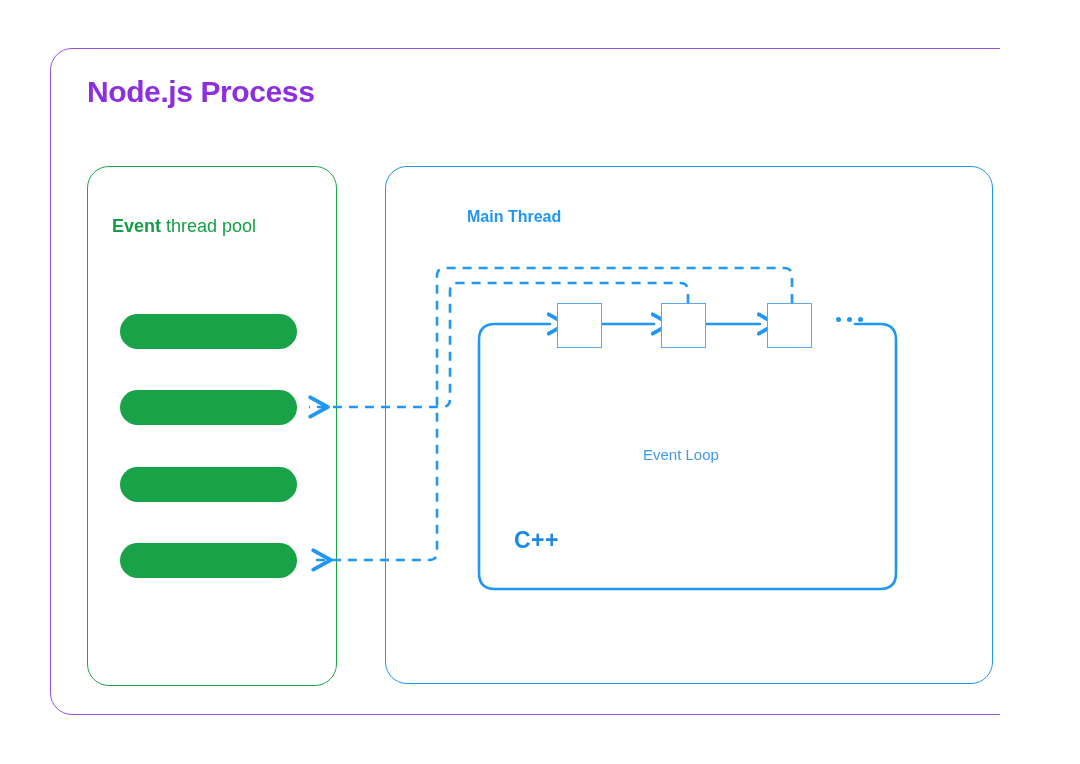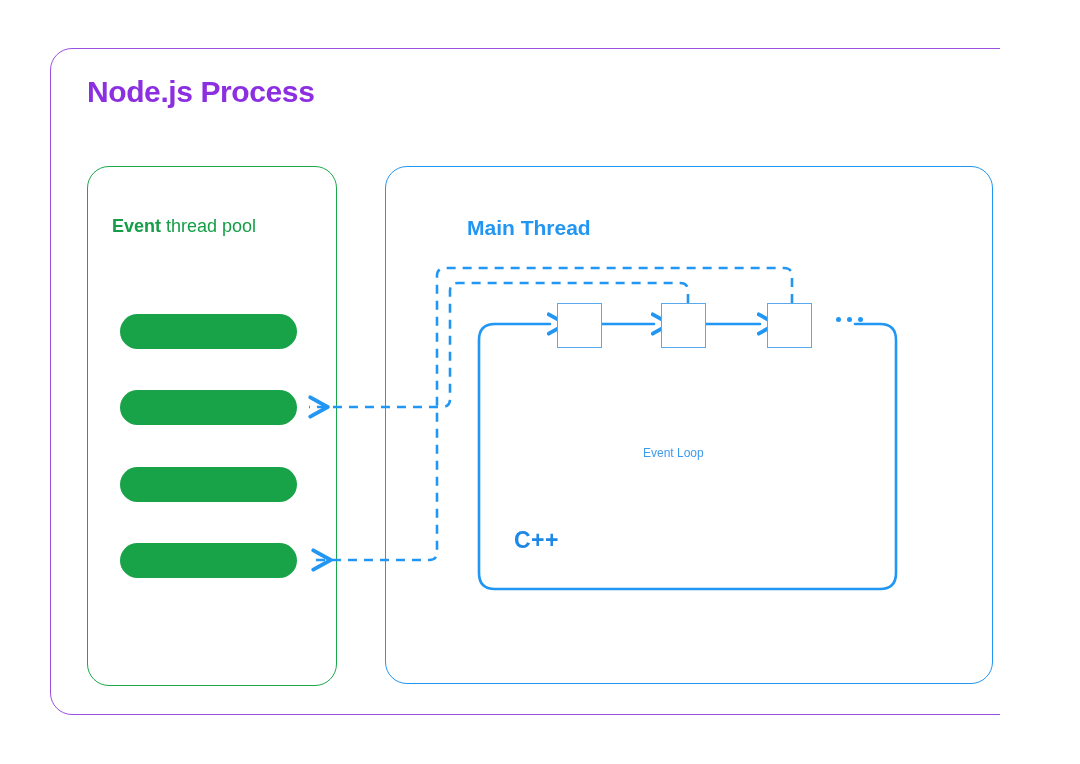--- a/index.html
+++ b/index.html
@@ -83,33 +83,33 @@
     top: 166px;
     width: 608px;
     height: 518px;
     border: 1.5px solid #2196f3;
     border-radius: 22px;
     box-sizing: border-box;
   }
   #mainthread-title {
     position: absolute;
     left: 467px;
-    top: 216px;
-    font-size: 21px;
+    top: 208px;
+    font-size: 16px;
     font-weight: bold;
     color: #2196f3;
     white-space: nowrap;
   }
 
   
   #eventloop-label {
     position: absolute;
     left: 643px;
     top: 446px;
-    font-size: 12px;
+    font-size: 15px;
     color: #3d9bee;
     white-space: nowrap;
   }
   #cpp-label {
     position: absolute;
     left: 514px;
     top: 527px;
     font-size: 23px;
     font-weight: bold;
     color: #1e88e5;

